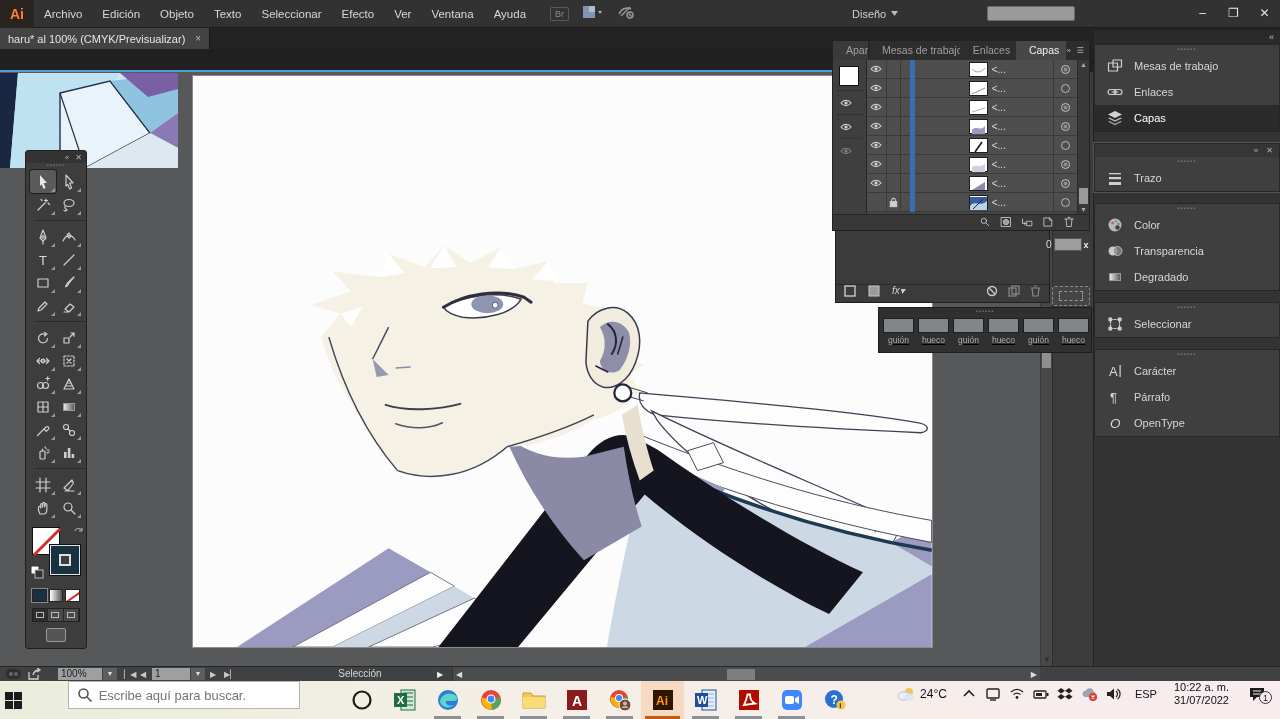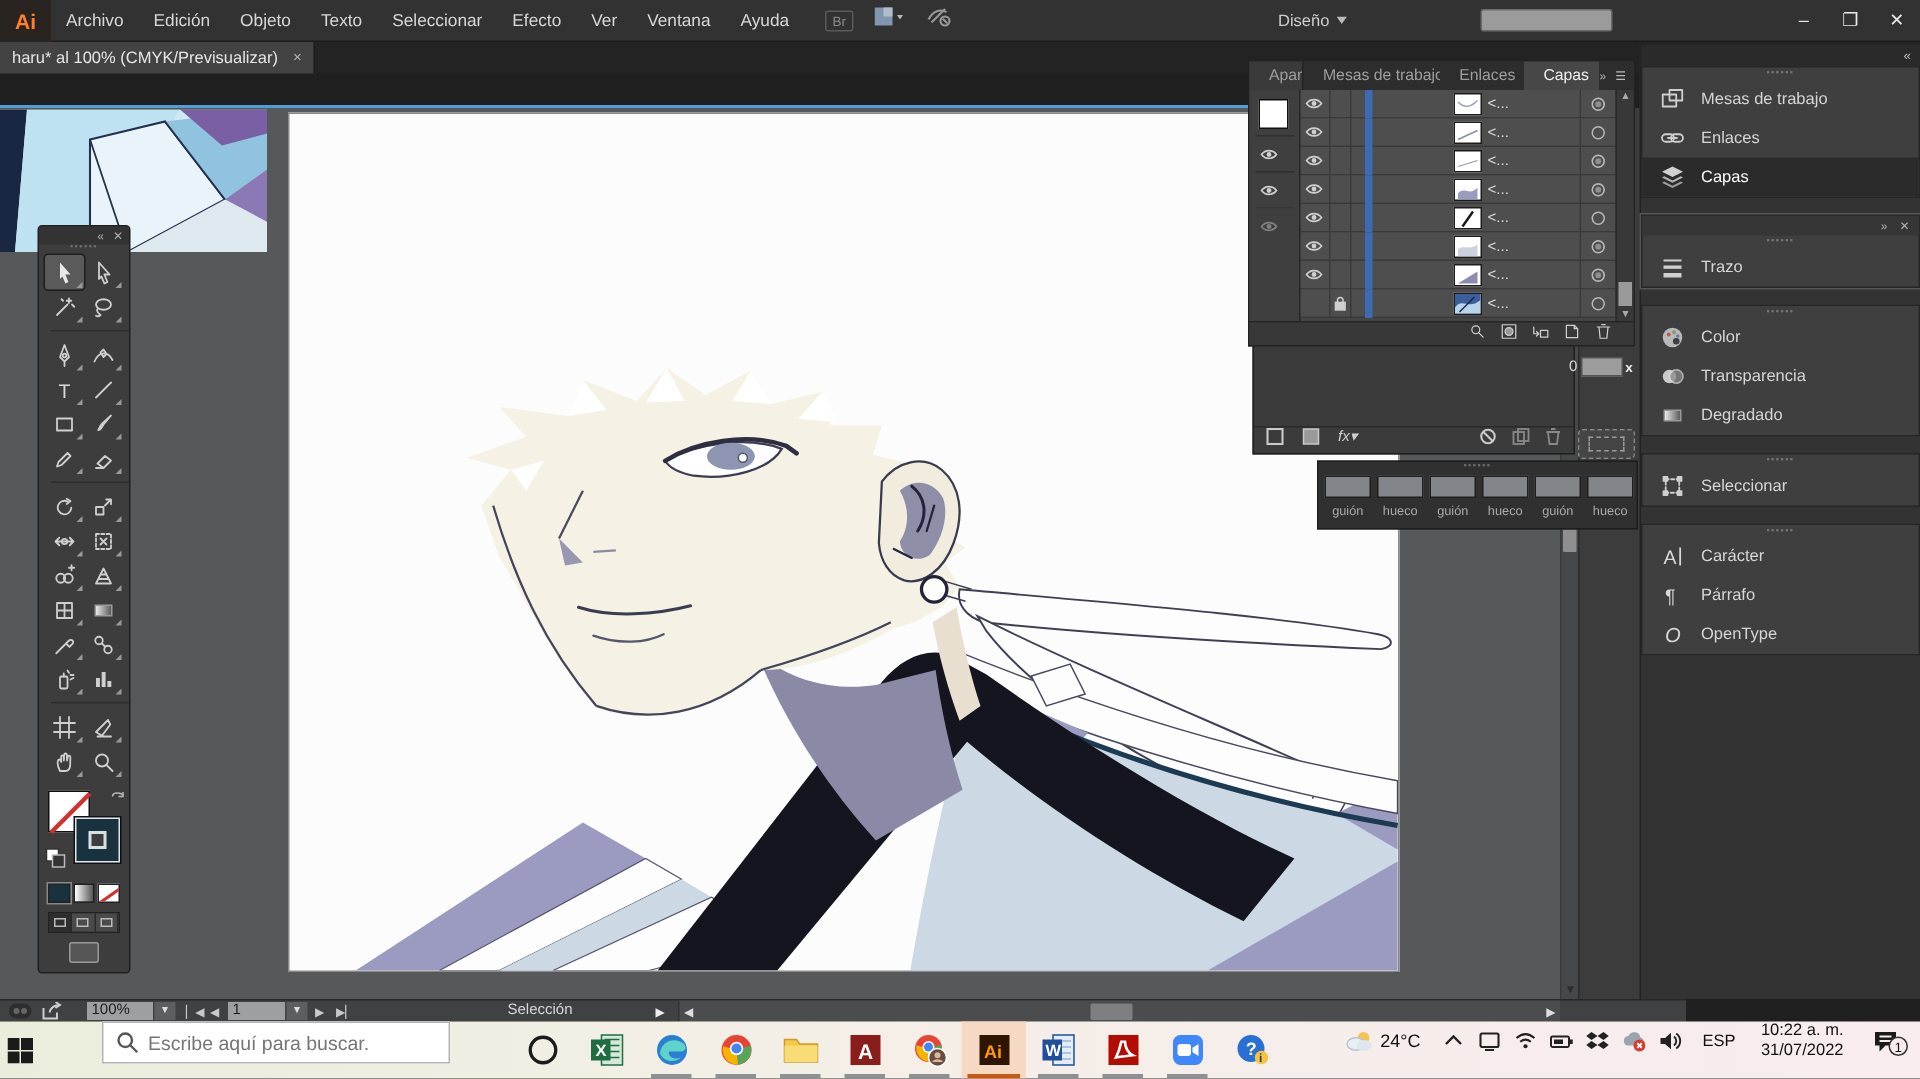--- a/index.html
+++ b/index.html
@@ -101,37 +101,37 @@
   #zero-field { left:1046px; top:237px; width:46px; height:15px; z-index:13; display:flex; align-items:center; gap:2px;}
   #zero-field .val { color:#ddd; font-size:10px;}
   #zero-field .box { width:28px; height:13px; background:#9d9d9d; border:1px solid #555;}
   #zero-field .x { color:#eee; font-size:9px; font-weight:bold;}
   #dash-btn { left:1052px; top:286px; width:38px; height:20px; border:1px dashed #8a8a8a; border-radius:3px; background:#454545; z-index:13; display:flex; align-items:center; justify-content:center;}
   #dash-btn i { display:block; width:24px; height:10px; border:1px dashed #9a9a9a;}
 
   
   #stroke-win { left:878px; top:307px; width:214px; height:46px; background:#303030; border:1px solid #1d1d1d; z-index:12;}
   #stroke-win .dots { text-align:center; color:#6e6e6e; font-size:6px; line-height:6px; letter-spacing:1px;}
-  #dash-fields { display:flex; gap:4px; padding:2px 4px 0 4px;}
+  #dash-fields { display:flex; gap:4px; padding:2px 4px 0 4px;text-decoration:underline;}
   .dfield { width:31px;}
   .dfield input { width:31px; height:15px; background:#82858a; border:1px solid #1f1f1f; }
   .dfield .dl { text-align:center; color:#ababab; font-size:8.5px; margin-top:1px;}
 
   
   #dock { left:1093px; top:30px; width:187px; height:636px; background:#333333; border-left:1px solid #222; z-index:4;}
   #dock-head { height:14px; display:flex; justify-content:flex-end; align-items:center; padding-right:6px; color:#bdbdbd; font-size:9px; background:#2a2a2a;}
   .dgroup { background:#3f3f3f; border:1px solid #272727; margin-bottom:11px;}
   .dgroup .gdots { text-align:center; color:#777; font-size:6px; line-height:8px; letter-spacing:1px;}
   .ditem { height:26px; display:flex; align-items:center; gap:11px; padding-left:12px; color:#d6d6d6; font-size:11px;}
   .ditem.active { background:#2b2b2b; color:#fff;}
   .dgroup.framed { outline:1px solid #555;}
   .ghead { height:13px; display:flex; justify-content:flex-end; gap:8px; align-items:center; padding-right:6px; color:#b5b5b5; font-size:8px; background:#363636;}
 
   
-  #statusbar { left:0; top:666px; width:1124px; height:15px; background:#3f4143; border-top:1px solid #272727; z-index:6; color:#d7d7d7; font-size:10px;}
+  #statusbar { left:0; top:666px; width:1280px; height:15px; background:#3f4143; border-top:1px solid #272727; z-index:6; color:#d7d7d7; font-size:10px;}
   #statusbar .fld { position:absolute; background:#9d9fa1; color:#1c1c1c; height:12px; top:1px; font-size:10px; padding:0 3px; line-height:12px;}
   .sb-ic { position:absolute; top:1px;}
   .sb-tri { position:absolute; top:1px; width:14px; height:12px; background:#5c5e60; color:#ddd; text-align:center; line-height:12px; font-size:7px;}
   .sb-nav { position:absolute; top:1px; color:#c9c9c9; font-size:8px; line-height:13px;}
   #hscroll-track { position:absolute; left:452px; top:0; width:588px; height:15px; background:#4a4c4e; border-left:1px solid #333;}
   #hscroll-thumb { position:absolute; left:274px; top:2px; width:28px; height:11px; background:#7d7f81; border-radius:1px;}
 
   
   #taskbar { left:0; top:681px; width:1280px; height:50px; background:linear-gradient(90deg,#eaeddc 0%, #f4efe6 40%, #f8ecef 100%); display:flex; align-items:flex-start; z-index:8;gap:40px;}
   #start-btn { width:40px; height:38px; display:flex; align-items:center; justify-content:center;}

